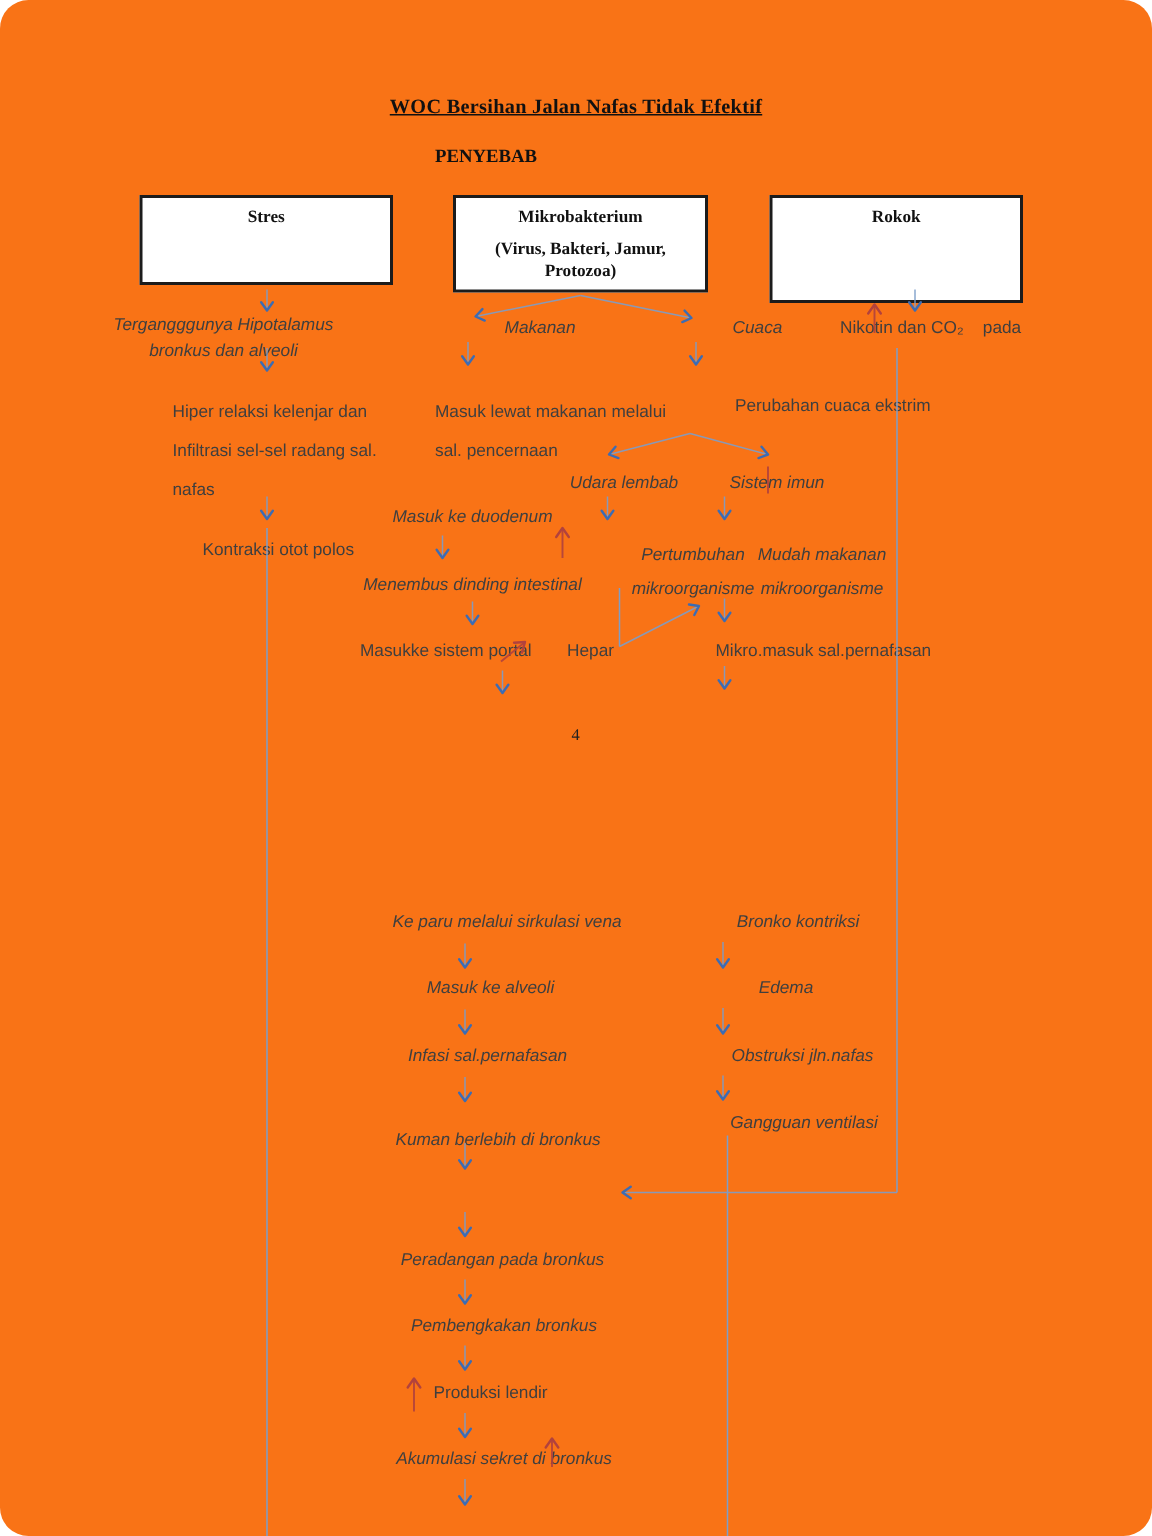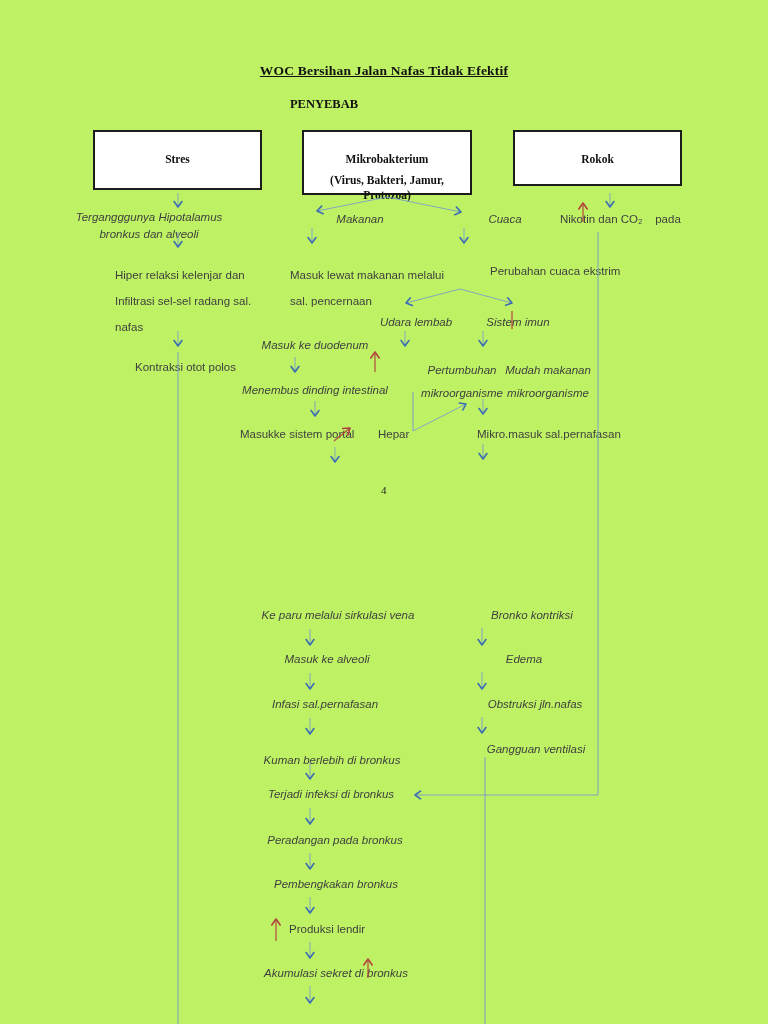--- a/index.html
+++ b/index.html
@@ -1,26 +1,26 @@
 <!DOCTYPE html>
 <html><head>
 <meta charset="utf-8">
 <style>
   html,body{margin:0;padding:0;background:#ffffff;}
-  #page{position:relative;width:768px;height:1024px;background:#bef264;overflow:hidden;
-        font-family:"Liberation Sans",sans-serif;}
+  #page{position:relative;width:768px;height:1024px;background:#f97316;overflow:hidden;
+        font-family:"Liberation Sans",sans-serif;border-radius:19px;}
   .doc-title{position:absolute;left:0;top:63px;width:768px;text-align:center;
         font-family:"Liberation Serif",serif;font-weight:bold;font-size:13.5px;color:#111;
         text-decoration:underline;letter-spacing:.2px;}
   .doc-subtitle{position:absolute;left:0;top:97px;width:648px;text-align:center;
         font-family:"Liberation Serif",serif;font-weight:bold;font-size:12.5px;color:#111;}
   .cause-box{position:absolute;border:2px solid #1c1c1c;background:#fff;box-sizing:border-box;
         font-family:"Liberation Serif",serif;font-weight:bold;font-size:11.5px;color:#111;
         text-align:center;}
-  .cause-box .bl{padding-top:20px;line-height:14px;}
+  .cause-box .bl{padding-top:6px;line-height:14px;}
   .cause-box .bl2{padding-top:7px;line-height:15px;white-space:pre-line;text-align:center;}
   .node{position:absolute;font-size:11.5px;color:#3f3f3f;white-space:pre-line;line-height:17px;}
   .ctr{text-align:center;font-style:italic;}
   .lh26{line-height:26px;}
   .lh23{line-height:23px;}
   .pgnum{position:absolute;font-family:"Liberation Serif",serif;font-size:11px;color:#222;}
   #connector-svg{position:absolute;left:0;top:0;pointer-events:none;}
 </style>
 </head>
 <body>
@@ -31,21 +31,21 @@
   <div class="doc-subtitle">PENYEBAB</div>
 
   <div class="cause-box" style="left:93px;top:130px;width:169px;height:60px">
     <div class="bl">Stres</div>
   </div>
   <div class="cause-box" style="left:302px;top:130px;width:170px;height:65px">
     <div class="bl">Mikrobakterium</div>
     <div class="bl2">(Virus, Bakteri, Jamur,
 Protozoa)</div>
   </div>
-  <div class="cause-box" style="left:513px;top:130px;width:169px;height:56px">
+  <div class="cause-box" style="left:513px;top:130px;width:169px;height:72px">
     <div class="bl">Rokok</div>
   </div>
 
   <div class="node ctr" style="left:58px;top:209px;width:182px">Tergangggunya Hipotalamus
 bronkus dan alveoli</div>
   <div class="node ctr" style="left:320px;top:211px;width:80px">Makanan</div>
   <div class="node ctr" style="left:475px;top:211px;width:60px">Cuaca</div>
   <div class="node" style="left:560px;top:211px;width:140px">Nikotin dan CO₂&nbsp;&nbsp;&nbsp;&nbsp;pada</div>
 
   <div class="node lh26" style="left:115px;top:262px;width:170px">Hiper relaksi kelenjar dan
@@ -69,21 +69,20 @@
   <div class="node" style="left:240px;top:426px;width:130px">Masukke sistem portal</div>
   <div class="node" style="left:378px;top:426px;width:50px">Hepar</div>
   <div class="node" style="left:477px;top:426px;width:160px">Mikro.masuk sal.pernafasan</div>
 
   <div class="pgnum" style="left:381px;top:484px">4</div>
 
   <div class="node ctr" style="left:238px;top:607px;width:200px">Ke paru melalui sirkulasi vena</div>
   <div class="node ctr" style="left:227px;top:651px;width:200px">Masuk ke alveoli</div>
   <div class="node ctr" style="left:225px;top:696px;width:200px">Infasi sal.pernafasan</div>
   <div class="node ctr" style="left:232px;top:752px;width:200px">Kuman berlebih di bronkus</div>
-  <div class="node ctr" style="left:231px;top:786px;width:200px">Terjadi infeksi di bronkus</div>
   <div class="node ctr" style="left:235px;top:832px;width:200px">Peradangan pada bronkus</div>
   <div class="node ctr" style="left:236px;top:876px;width:200px">Pembengkakan bronkus</div>
   <div class="node" style="left:289px;top:921px;width:110px">Produksi lendir</div>
   <div class="node ctr" style="left:236px;top:965px;width:200px">Akumulasi sekret di bronkus</div>
 
   <div class="node ctr" style="left:452px;top:607px;width:160px">Bronko kontriksi</div>
   <div class="node ctr" style="left:444px;top:651px;width:160px">Edema</div>
   <div class="node ctr" style="left:455px;top:696px;width:160px">Obstruksi jln.nafas</div>
   <div class="node ctr" style="left:456px;top:741px;width:160px">Gangguan ventilasi</div>
 

